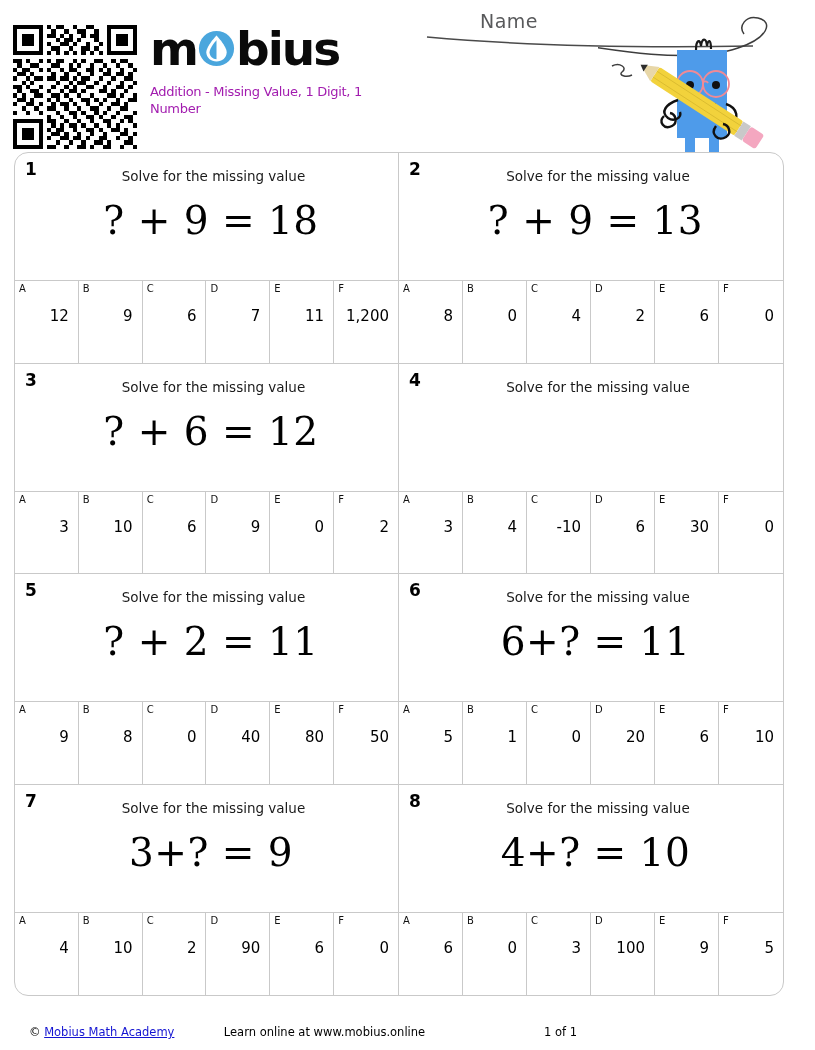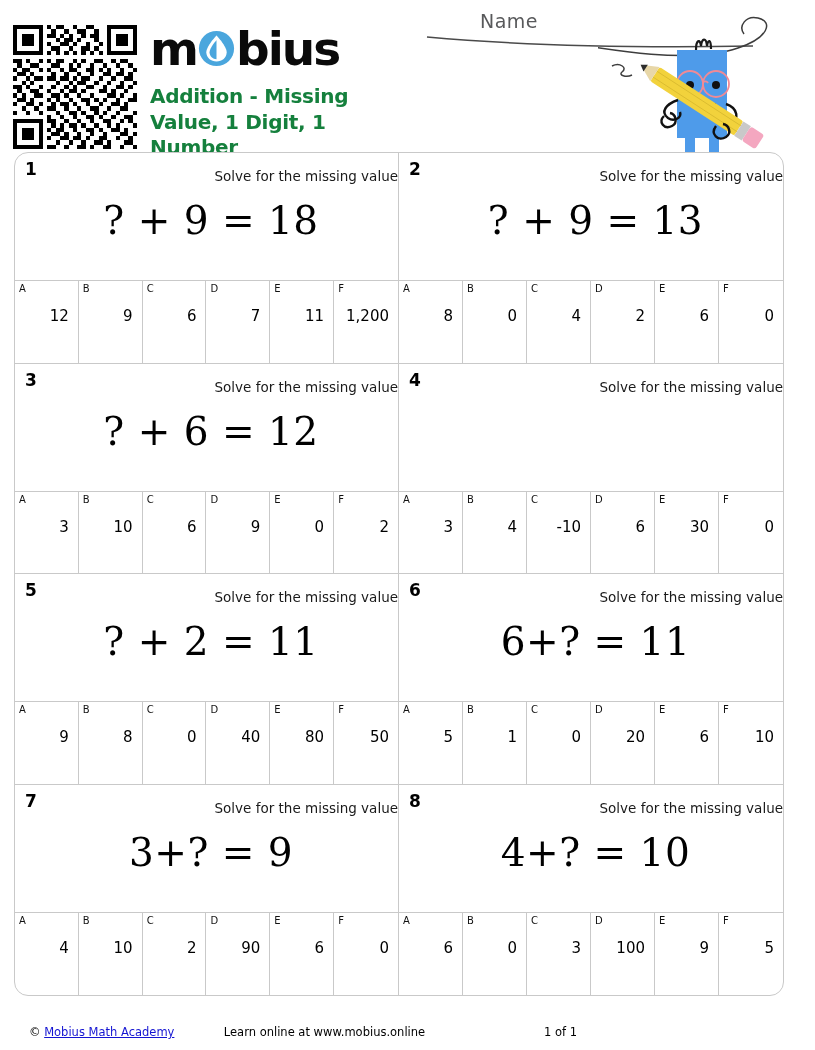--- a/index.html
+++ b/index.html
@@ -64,25 +64,25 @@
     width: 37px;
     height: 37px;
     margin: 0 1px 0 1px;
     vertical-align: middle;
   }
   .logo-mark svg { display:block; }
 
   .worksheet-title {
     margin-top: 10px;
     font-family: "DejaVu Sans", sans-serif;
-    font-weight: bold;
-    font-size: 20px;
+    font-weight: normal;
+    font-size: 13px;
     line-height: 1.28;
     letter-spacing: -0.3px;
-    color: #15803d;
+    color: #a21caf;
     max-width: 250px;
   }
 
   .name-area {
     position: absolute;
     left: 425px;
     top: 8px;
     width: 330px;
     height: 50px;
   }
@@ -145,21 +145,21 @@
     font-weight: bold;
     font-size: 17px;
     line-height: 1;
     color: #000;
   }
 
   .q-prompt {
     position: absolute;
     left: 0; right: 0;
     top: 15px;
-    text-align: right;
+    text-align: center;
     font-family: "DejaVu Sans", sans-serif;
     font-size: 13.5px;
     color: #1a1a1a;
     padding-left: 14px;
   }
 
   .q-equation {
     position: absolute;
     left: 9px; right: 0;
     top: 48px;

